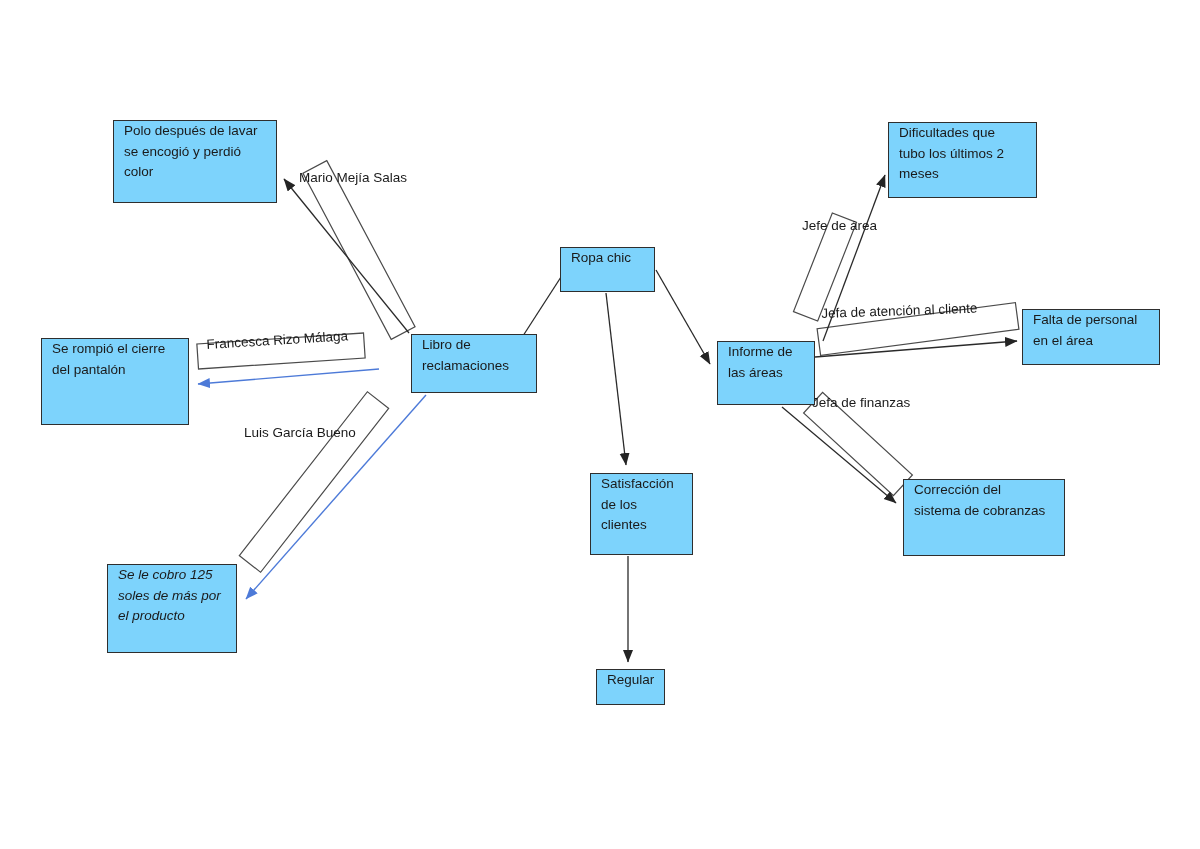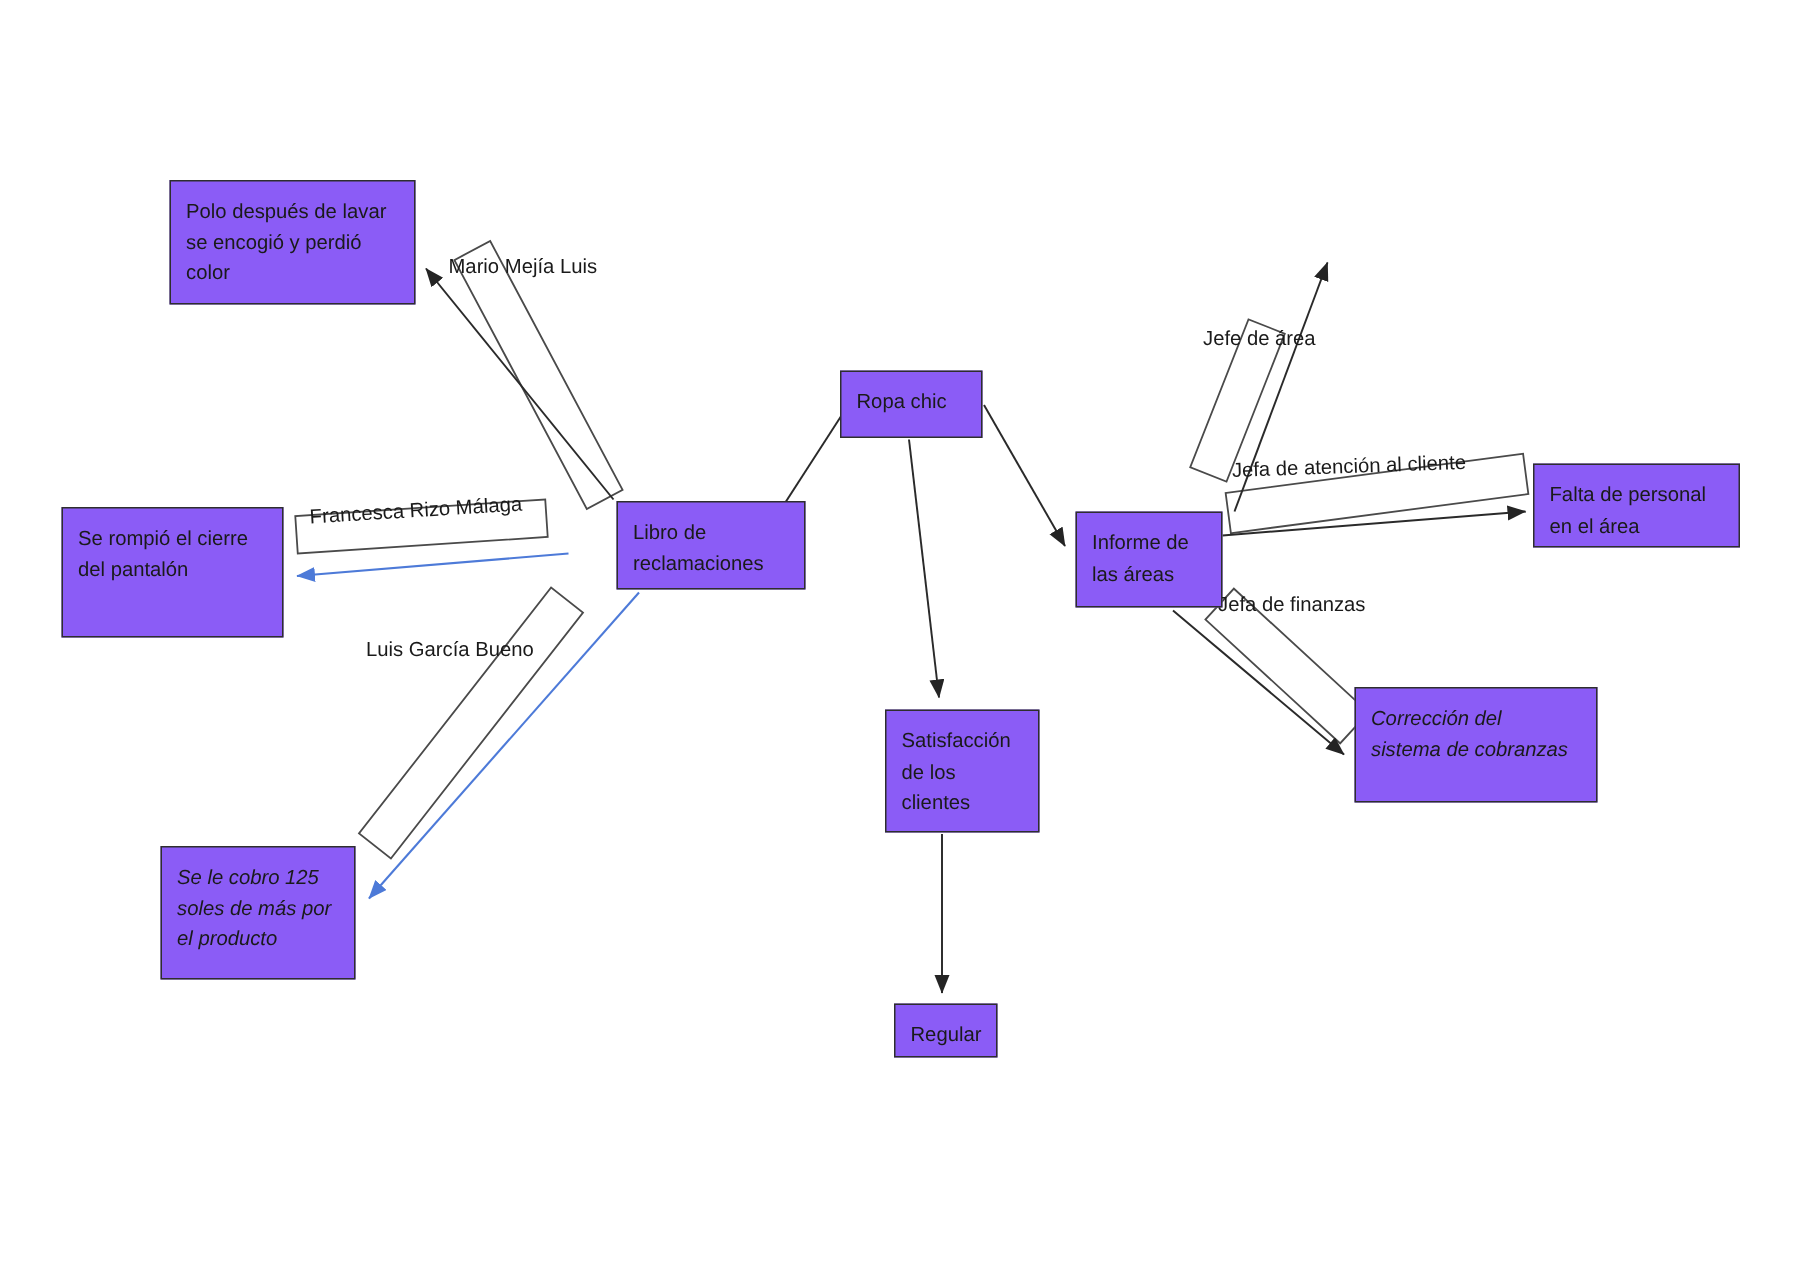--- a/index.html
+++ b/index.html
@@ -1,35 +1,35 @@
 <!DOCTYPE html>
 <html><head>
 <meta charset="utf-8">
 <style>
   html,body{margin:0;padding:0;background:#fff;}
   .page{position:relative;width:1200px;height:849px;background:#fff;overflow:hidden;
         font-family:"Liberation Sans",sans-serif;color:#1a1a1a;}
   svg.overlay{position:absolute;left:0;top:0;z-index:2;}
-  .box{position:absolute;background:#8b5cf6;border:1.5px solid #2e2e2e;box-sizing:border-box;
-       padding:10px 6px 0 10px;font-size:13.5px;line-height:20.5px;z-index:3;}
+  .box{position:absolute;background:#7dd3fc;border:1.5px solid #2e2e2e;box-sizing:border-box;
+       padding:0 6px 0 10px;font-size:13.5px;line-height:20.5px;z-index:3;}
   .box .ln{display:block;white-space:nowrap;}
   .lbl{position:absolute;font-size:13.5px;white-space:nowrap;z-index:4;transform-origin:left top;}
 
   
   #b-polo{left:113px;top:120px;width:164px;height:83px;}
   #b-serompio{left:41px;top:338px;width:148px;height:87px;}
   #b-secobro{left:107px;top:564px;width:130px;height:89px;font-style:italic;}
   #b-libro{left:379px;top:334px;width:126px;height:59px;margin-left:32px;}
   #b-ropa{left:560px;top:247px;width:95px;height:45px;}
   #b-satis{left:590px;top:473px;width:103px;height:82px;}
   #b-regular{left:596px;top:669px;width:69px;height:36px;}
   #b-informe{left:717px;top:341px;width:98px;height:64px;}
   #b-dificultades{left:888px;top:122px;width:149px;height:76px;}
   #b-falta{left:1022px;top:309px;width:138px;height:56px;}
-  #b-correccion{left:903px;top:458px;width:162px;height:77px;font-style:italic;}
+  #b-correccion{left:903px;top:479px;width:162px;height:77px;}
 
   
   #l-mario{left:299px;top:170px;}
   #l-francesca{left:206px;top:337px;transform:rotate(-3.5deg);}
   #l-luis{left:244px;top:397px;margin-top:28px;}
   #l-jefearea{left:802px;top:218px;}
   #l-jefaatencion{left:821px;top:306px;transform:rotate(-2deg);}
   #l-jefafinanzas{left:812px;top:395px;}
 </style>
 </head>
@@ -106,31 +106,36 @@
 
   <div class="box" id="b-regular">
     <span class="ln">Regular</span>
   </div>
 
   <div class="box" id="b-informe">
     <span class="ln">Informe de</span>
     <span class="ln">las áreas</span>
   </div>
 
+  <div class="box" id="b-dificultades">
+    <span class="ln">Dificultades que</span>
+    <span class="ln">tubo los últimos 2</span>
+    <span class="ln">meses</span>
+  </div>
 
   <div class="box" id="b-falta">
     <span class="ln">Falta de personal</span>
     <span class="ln">en el área</span>
   </div>
 
   <div class="box" id="b-correccion">
     <span class="ln">Corrección del</span>
     <span class="ln">sistema de cobranzas</span>
   </div>
 
-  <div class="lbl" id="l-mario">Mario Mejía Luis</div>
+  <div class="lbl" id="l-mario">Mario Mejía Salas</div>
   <div class="lbl" id="l-francesca">Francesca Rizo Málaga</div>
   <div class="lbl" id="l-luis">Luis García Bueno</div>
   <div class="lbl" id="l-jefearea">Jefe de área</div>
   <div class="lbl" id="l-jefaatencion">Jefa de atención al cliente</div>
   <div class="lbl" id="l-jefafinanzas">Jefa de finanzas</div>
 
 </div>
 
 </body></html>

